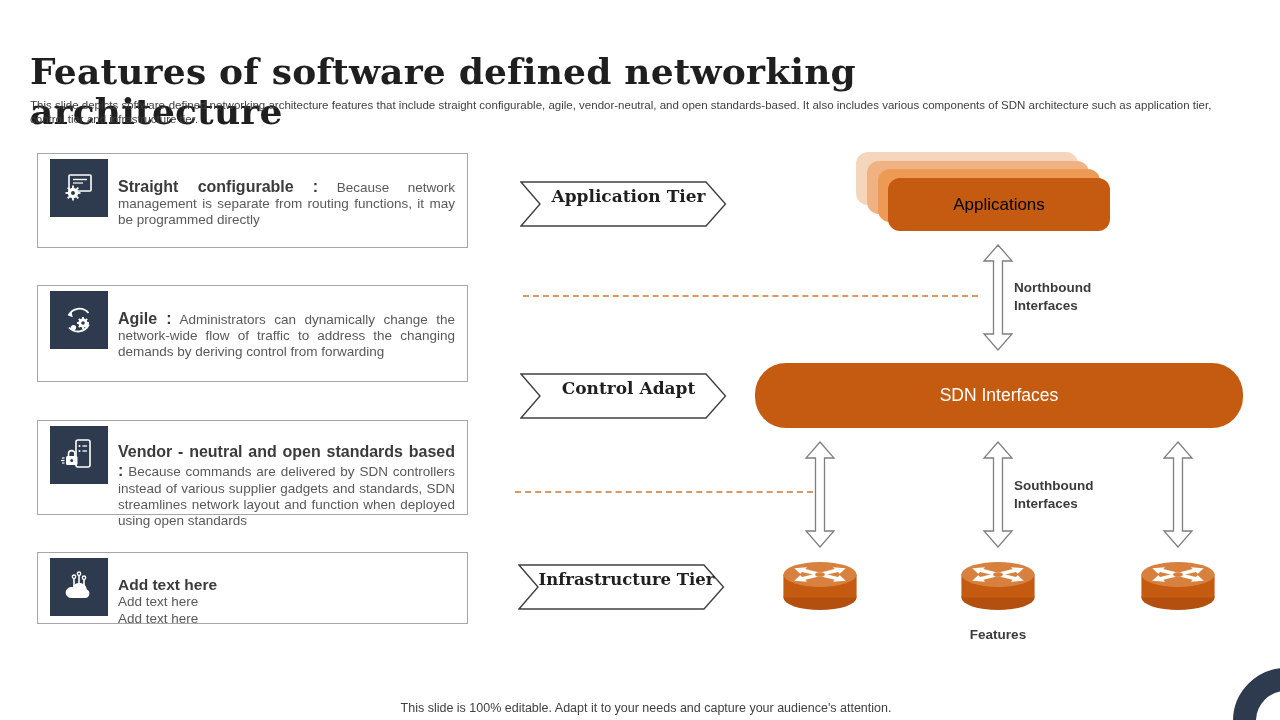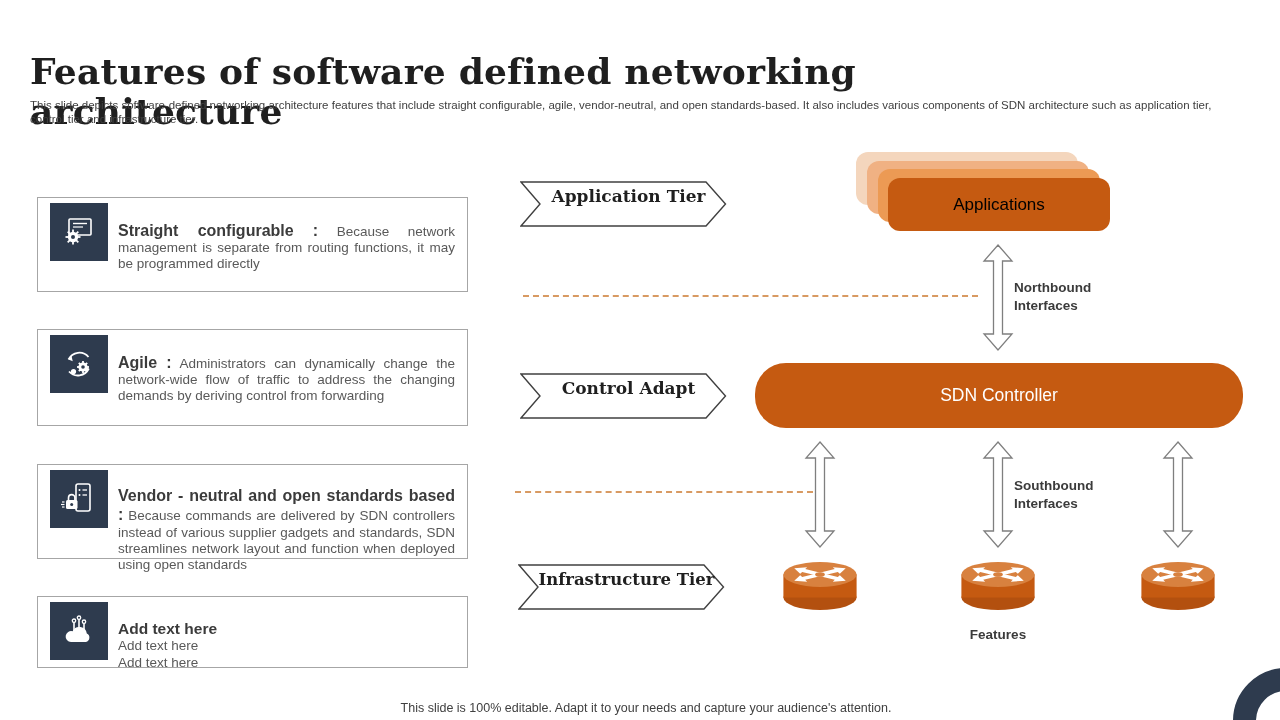--- a/index.html
+++ b/index.html
@@ -18,21 +18,21 @@
     letter-spacing:0.2px;
   }
   .slide-desc{
     left:30px;top:86px;width:1214px;
     font-size:11.5px;line-height:1.3;color:#404040;
   }
 
   
   .feature-box{
     left:37px;width:431px;background:#ffffff;
-    border:1px solid #a6a6a6;box-sizing:border-box;margin-top:44px;
+    border:1px solid #a6a6a6;box-sizing:border-box;
   }
   .feature-icon{
     position:absolute;left:12px;top:5px;width:58px;height:58px;
     background:#2E3B4E;display:flex;align-items:center;justify-content:center;
   }
   .feature-text{
     position:absolute;left:80px;top:9px;right:12px;
     font-size:13.5px;line-height:1.22;color:#595959;text-align:justify;
   }
   .feat-title{font-weight:700;font-size:16px;color:#3b3b3b;}
@@ -219,21 +219,21 @@
 </div>
 
 <svg class="abs varrow" style="left:981px;top:244px;" width="34" height="107" viewBox="0 0 34 107">
   <polygon points="17,1 31,17 21.5,17 21.5,90 31,90 17,106 3,90 12.5,90 12.5,17 3,17" fill="#ffffff" stroke="#7f7f7f" stroke-width="1.3"></polygon>
 </svg>
 <div class="abs bold-label northbound-label">Northbound
 Interfaces</div>
 
 <div class="abs dash d1"></div>
 
-<div class="abs sdn-pill">SDN Controller</div>
+<div class="abs sdn-pill">SDN Interfaces</div>
 
 <svg class="abs varrow" style="left:803px;top:441px;" width="34" height="107" viewBox="0 0 34 107">
   <polygon points="17,1 31,17 21.5,17 21.5,90 31,90 17,106 3,90 12.5,90 12.5,17 3,17" fill="#ffffff" stroke="#7f7f7f" stroke-width="1.3"></polygon>
 </svg>
 <svg class="abs varrow" style="left:981px;top:441px;" width="34" height="107" viewBox="0 0 34 107">
   <polygon points="17,1 31,17 21.5,17 21.5,90 31,90 17,106 3,90 12.5,90 12.5,17 3,17" fill="#ffffff" stroke="#7f7f7f" stroke-width="1.3"></polygon>
 </svg>
 <svg class="abs varrow" style="left:1161px;top:441px;" width="34" height="107" viewBox="0 0 34 107">
   <polygon points="17,1 31,17 21.5,17 21.5,90 31,90 17,106 3,90 12.5,90 12.5,17 3,17" fill="#ffffff" stroke="#7f7f7f" stroke-width="1.3"></polygon>
 </svg>

